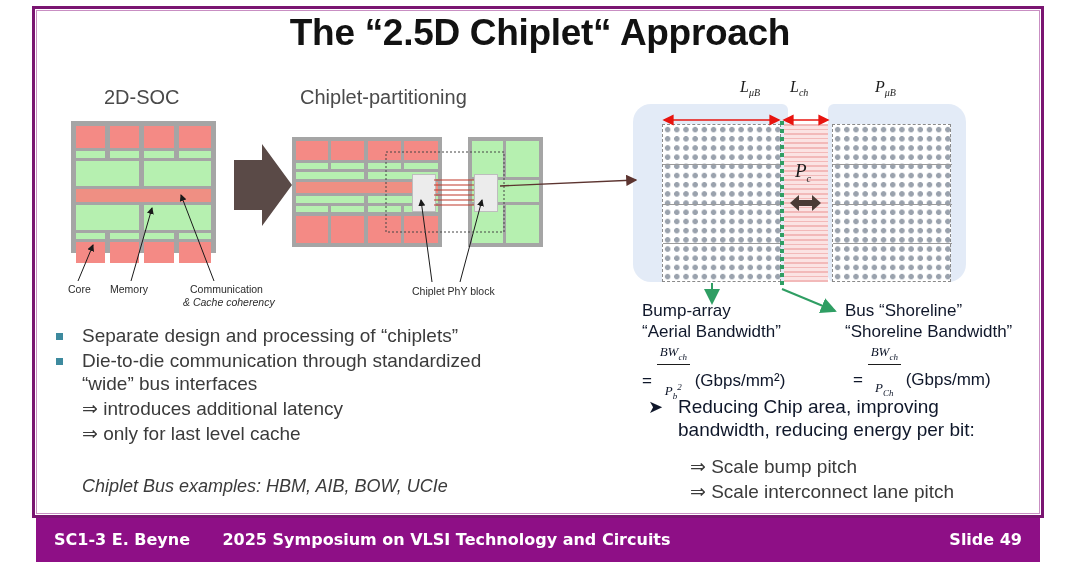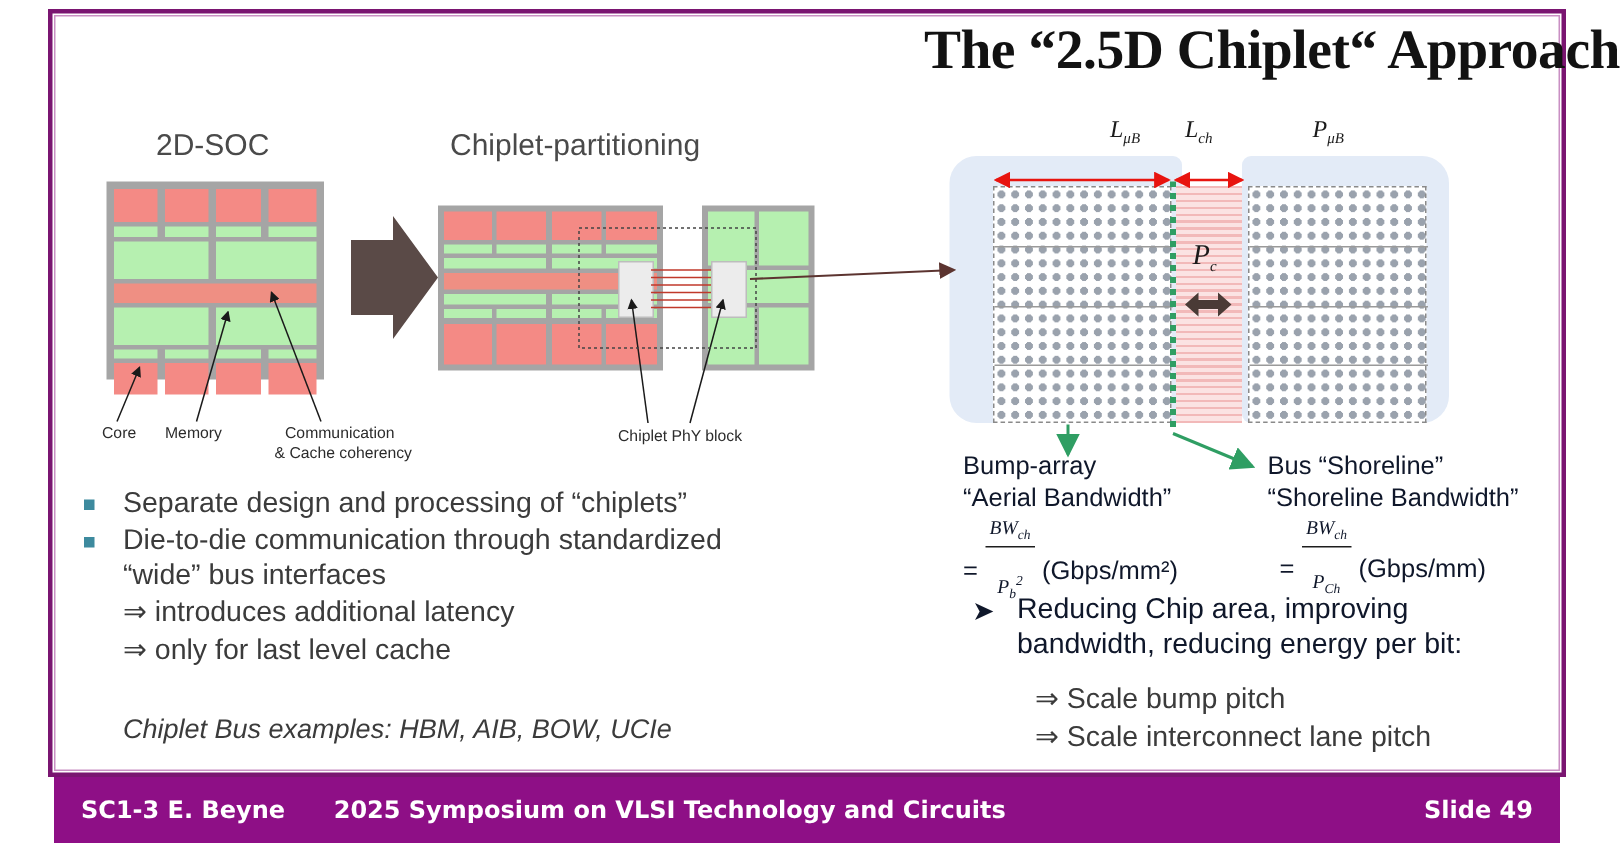--- a/index.html
+++ b/index.html
@@ -3,23 +3,23 @@
 <meta charset="utf-8">
 <style>
   html,body{margin:0;padding:0;background:#fff;}
   body{width:1080px;height:568px;overflow:hidden;font-family:"Liberation Sans",sans-serif;}
   .slide{position:relative;width:1080px;height:568px;background:#ffffff;}
 
   
   .frame{position:absolute;left:32px;top:6px;width:1012px;height:512px;border:3px solid #7a1571;box-sizing:border-box;}
   .frame-inner{position:absolute;left:36px;top:10px;width:1004px;height:504px;border:1px solid #c98fc3;box-sizing:border-box;}
 
-  .title{position:absolute;left:0;top:12px;width:1080px;text-align:right;
+  .title{position:absolute;left:0;top:12px;width:1080px;text-align:center;
          font-size:37px;font-weight:bold;color:#121212;letter-spacing:-0.3px;
-         font-family:Liberation Serif, serif;}
+         font-family:Liberation Sans, sans-serif;}
 
   .sub-head{position:absolute;font-size:20px;color:#4a4a4a;font-family:"Liberation Sans",sans-serif;}
   #h-soc{left:104px;top:86px;}
   #h-part{left:300px;top:86px;}
 
   
   .socbox{position:absolute;background:#a5a5a5;}
   .cell{position:absolute;}
   .red{background:#f48a85;}
   .green{background:#b6f0b0;}
@@ -101,21 +101,21 @@
 
     <div class="cell red" style="left:5px;top:121px;width:29px;height:21px;"></div>
     <div class="cell red" style="left:39px;top:121px;width:29px;height:21px;"></div>
     <div class="cell red" style="left:73px;top:121px;width:30px;height:21px;"></div>
     <div class="cell red" style="left:108px;top:121px;width:32px;height:21px;"></div>
   </div>
 
   <div class="tinylabel" style="left:68px;top:283px;">Core</div>
   <div class="tinylabel" style="left:110px;top:283px;">Memory</div>
   <div class="tinylabel" style="left:190px;top:283px;">Communication</div>
-  <div class="tinylabel" style="left:183px;top:296px;">&amp; Cache coherency</div>
+  <div class="tinylabel" style="left:183px;top:296px;font-style:italic;">&amp; Cache coherency</div>
 
   <div class="socbox" style="left:292px;top:137px;width:150px;height:110px;">
     <div class="cell red" style="left:4px;top:4px;width:32px;height:19px;"></div>
     <div class="cell red" style="left:39px;top:4px;width:33px;height:19px;"></div>
     <div class="cell red" style="left:76px;top:4px;width:33px;height:19px;"></div>
     <div class="cell red" style="left:112px;top:4px;width:34px;height:19px;"></div>
 
     <div class="cell green" style="left:4px;top:26px;width:32px;height:6px;"></div>
     <div class="cell green" style="left:39px;top:26px;width:33px;height:6px;"></div>
     <div class="cell green" style="left:76px;top:26px;width:33px;height:6px;"></div>

